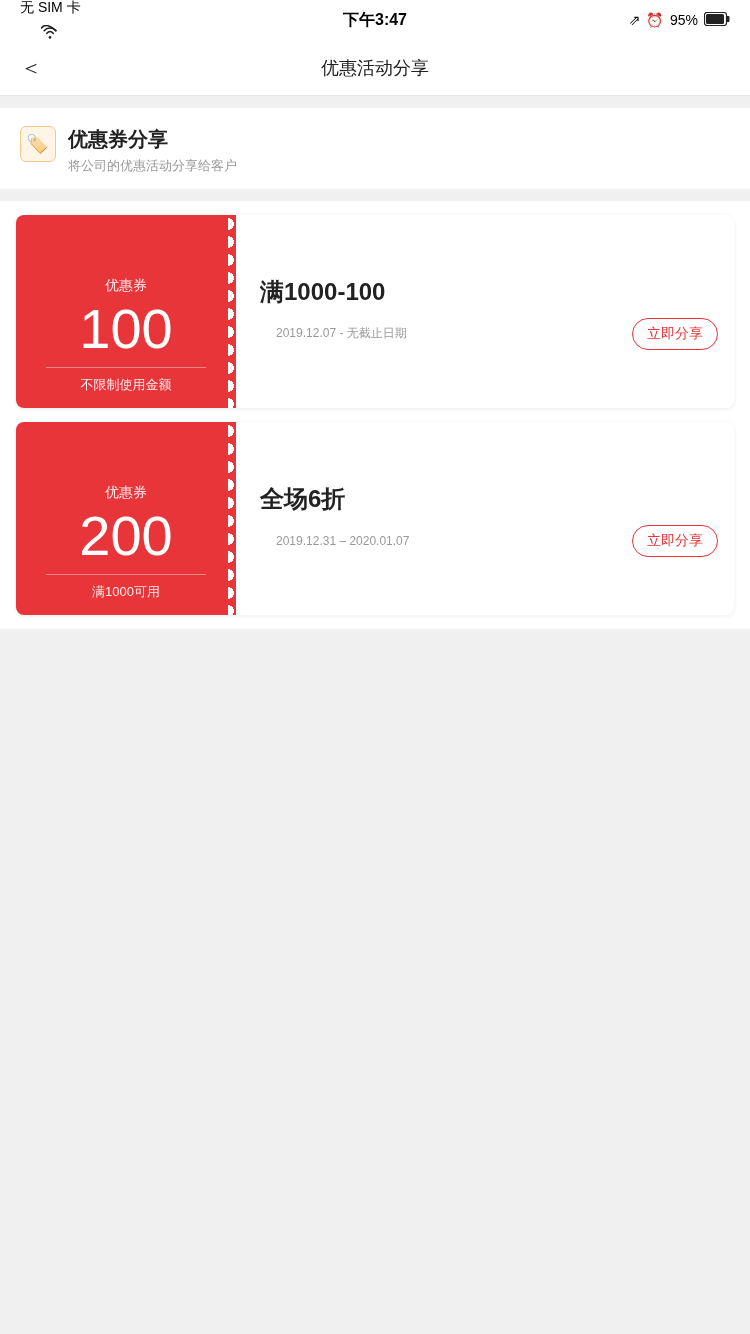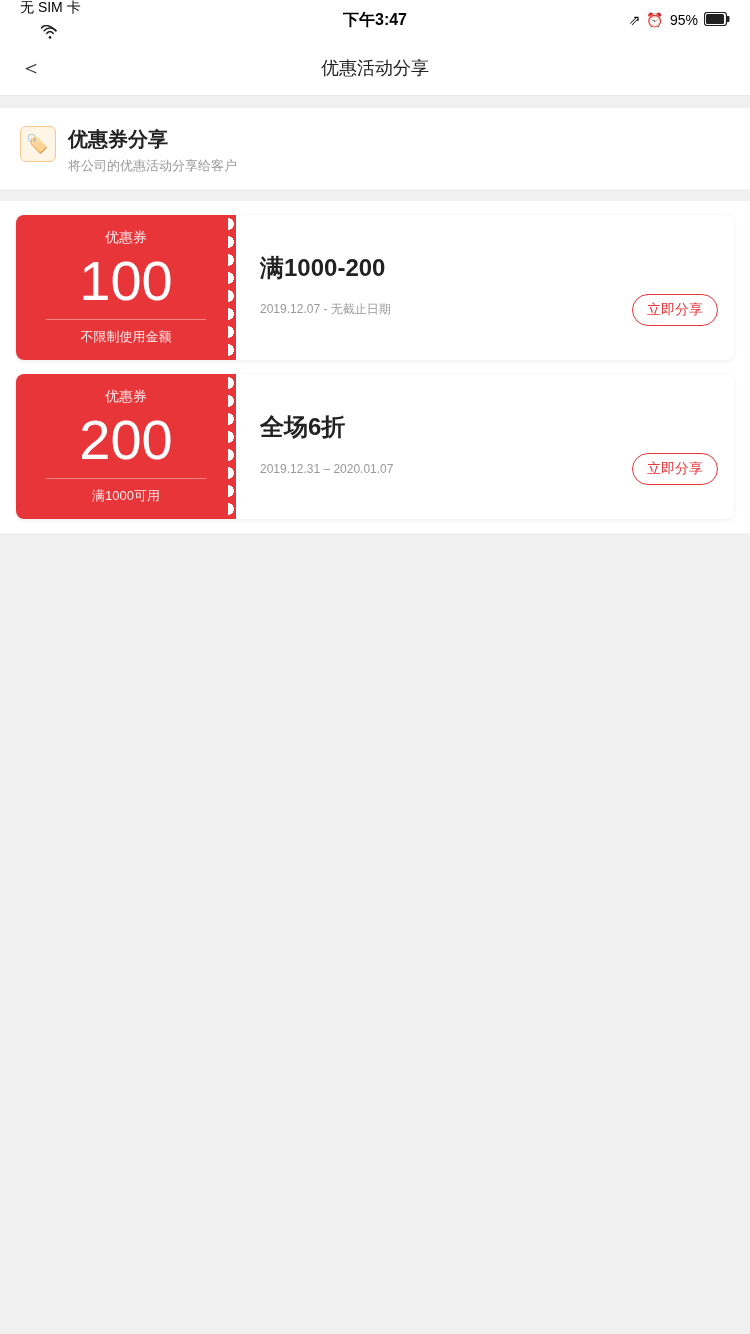--- a/index.html
+++ b/index.html
@@ -142,20 +142,21 @@
       width: 16px;
       background: radial-gradient(circle at left, #fff 6px, transparent 6px);
       background-size: 16px 18px;
       background-repeat: repeat-y;
     }
 
     .coupon-left .label {
       font-size: 14px;
       color: rgba(255,255,255,0.9);
       margin-bottom: 6px;
+      margin-top: 48px;
     }
     .coupon-left .amount {
       font-size: 56px;
       font-weight: 400;
       color: #fff;
       line-height: 1;
       margin-bottom: 10px;
     }
     .coupon-left .divider {
       width: 80%;
@@ -185,20 +186,21 @@
     .coupon-bottom {
       display: flex;
       align-items: center;
       justify-content: space-between;
       gap: 8px;
     }
     .coupon-date {
       font-size: 12px;
       color: #999;
       flex: 1;
+      margin-left: 16px;
     }
     .share-btn {
       border: 1.5px solid #e8353a;
       color: #e8353a;
       background: #fff;
       border-radius: 20px;
       padding: 6px 14px;
       font-size: 14px;
       cursor: pointer;
       white-space: nowrap;
@@ -257,21 +259,21 @@
 
 <div class="coupon-list" id="coupon-list">
     <div class="coupon-card">
     <div class="coupon-left">
       <span class="label">优惠券</span>
       <span class="amount">100</span>
       <div class="divider"></div>
       <span class="condition">不限制使用金额</span>
     </div>
     <div class="coupon-right">
-      <span class="coupon-name">满1000-200</span>
+      <span class="coupon-name">满1000-100</span>
       <div class="coupon-bottom">
         <span class="coupon-date">2019.12.07 - 无截止日期</span>
         <button class="share-btn">立即分享</button>
       </div>
     </div>
   </div>
     <div class="coupon-card">
     <div class="coupon-left">
       <span class="label">优惠券</span>
       <span class="amount">200</span>

